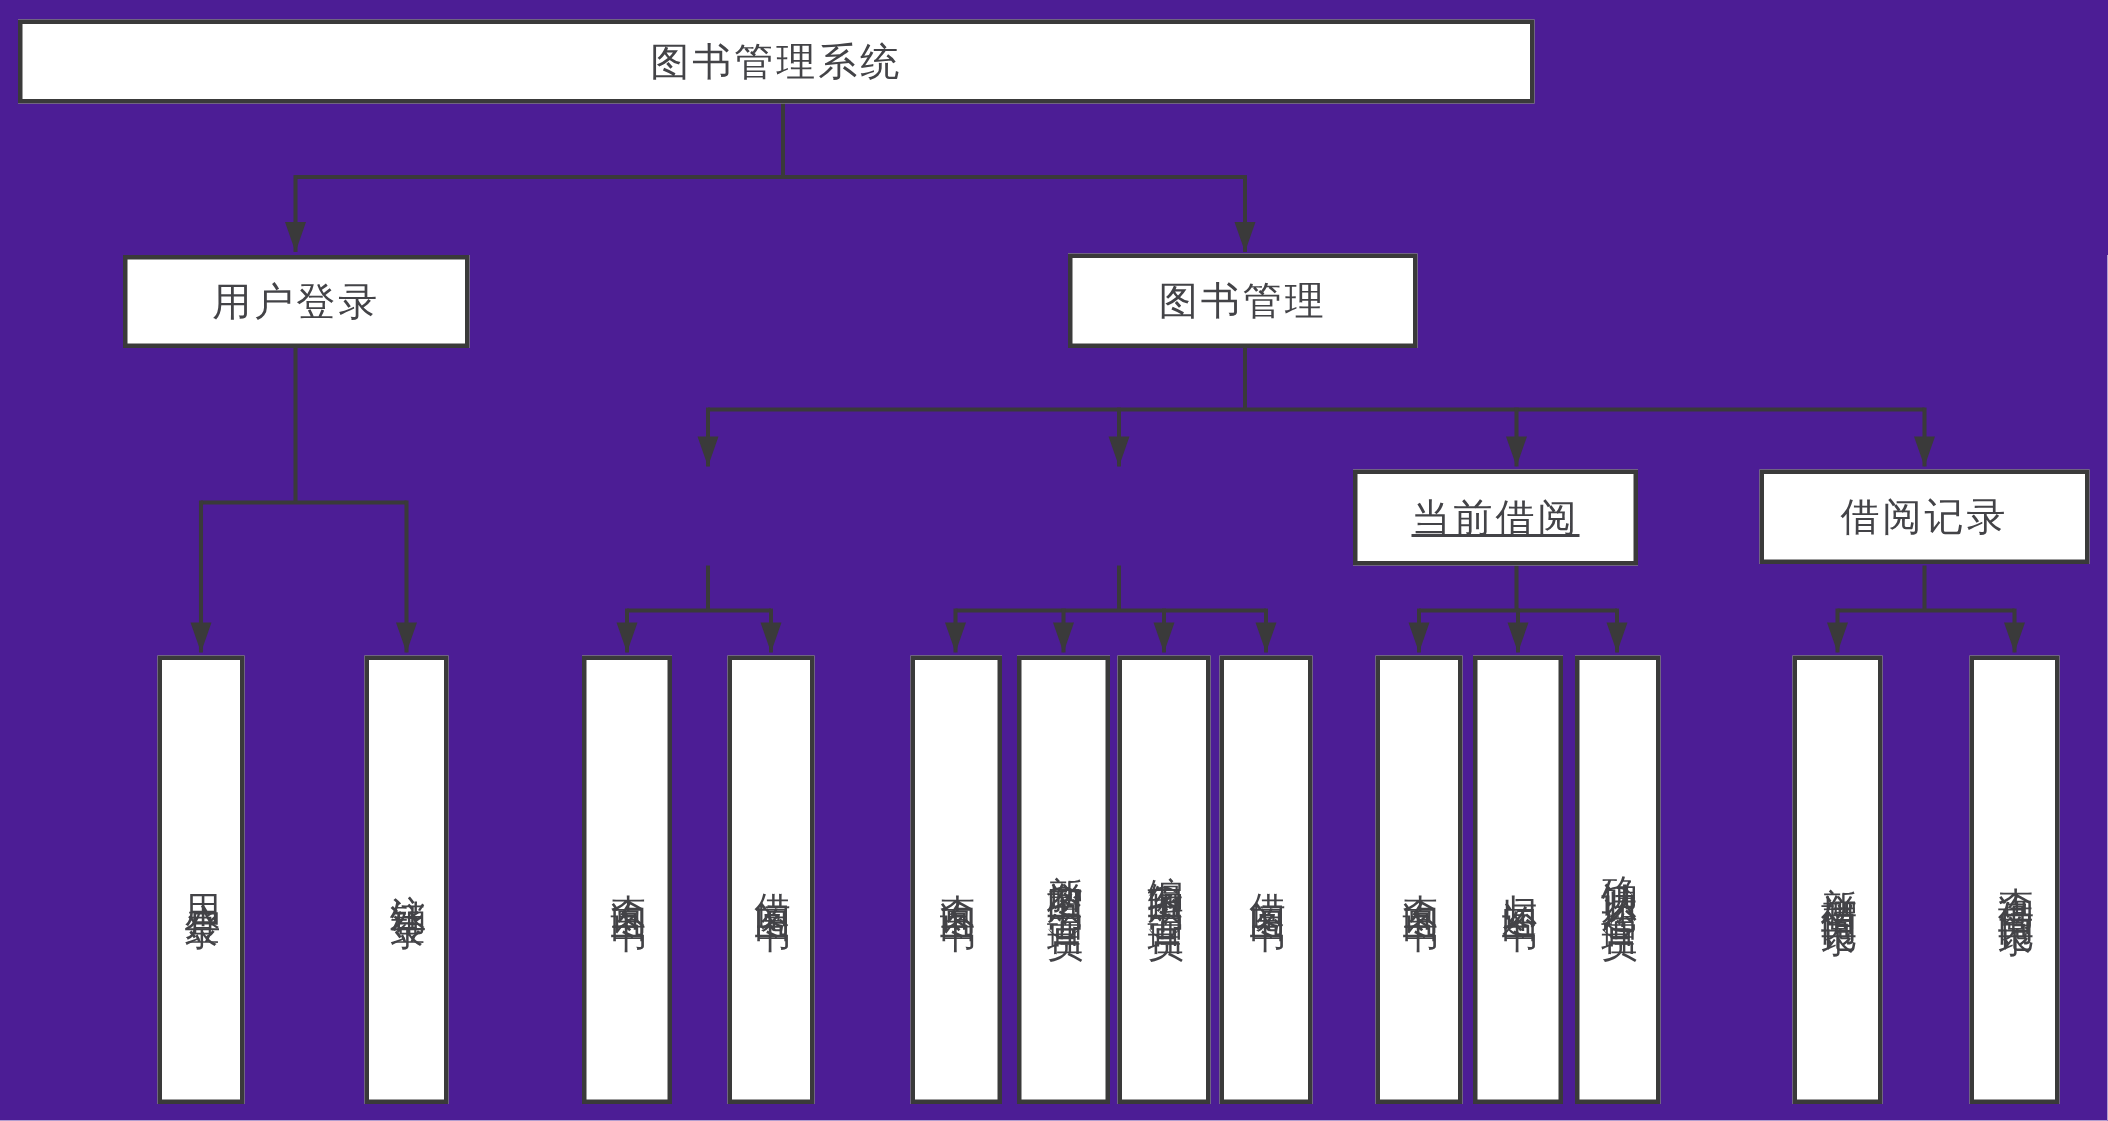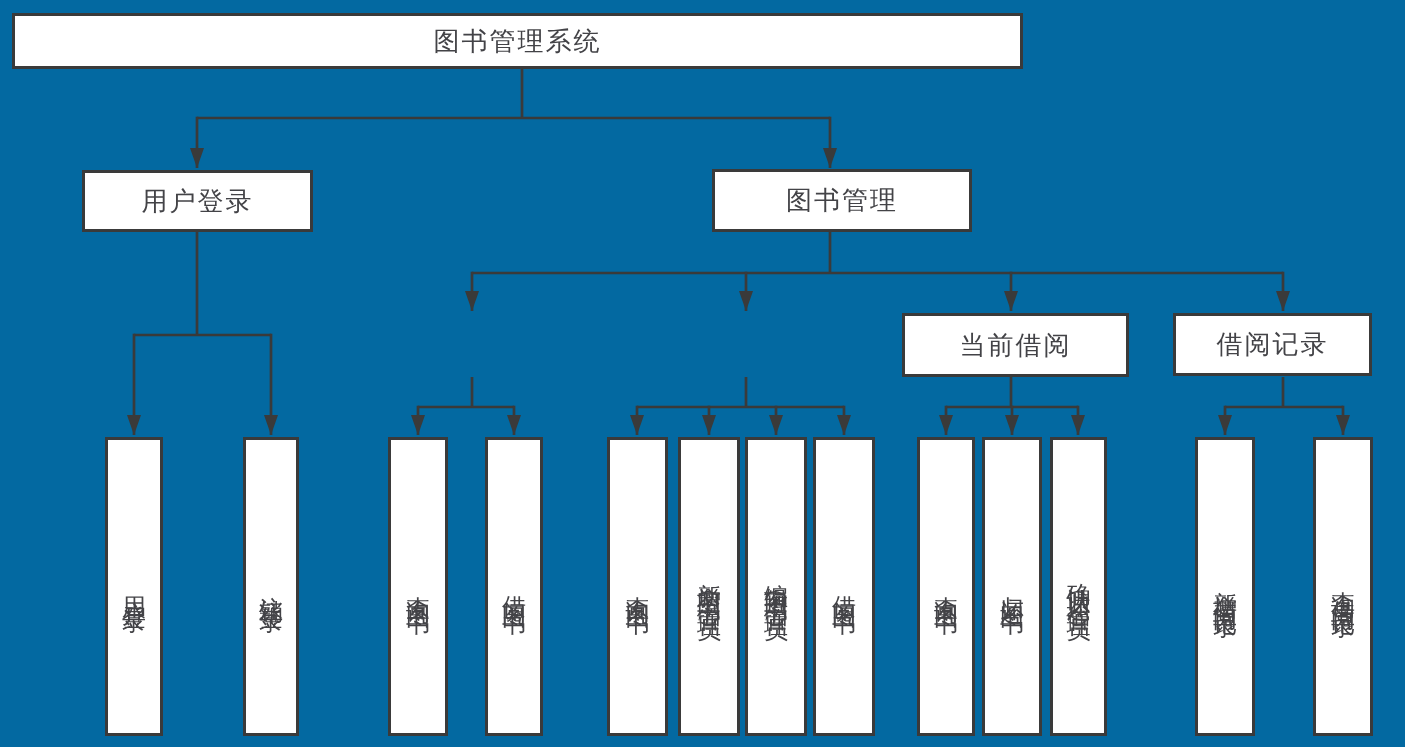--- a/index.html
+++ b/index.html
@@ -1,20 +1,20 @@
 <!DOCTYPE html>
 <html><head>
 <meta charset="utf-8">
 <style>
   html, body { margin: 0; padding: 0; background: #ffffff; }
   .stage {
     position: relative;
     width: 1405px;
     height: 747px;
-    background: #0369a1;
+    background: #4c1d95;
     font-family: "Liberation Sans", sans-serif;
     overflow: hidden;
   }
   .wires {
     position: absolute;
     left: 0; top: 0;
     pointer-events: none;
   }
   .box {
     position: absolute;
@@ -105,28 +105,28 @@
     </g>
   </svg>
 
   <div class="box" style="left:12px; top:13px; width:1011px; height:56px;">
     <span>图书管理系统</span>
   </div>
 
   <div class="box" style="left:82px; top:170px; width:231px; height:62px;">
     <span>用户登录</span>
   </div>
-  <div class="box" style="left:712px; top:169px; width:260px; height:63px;text-align:right;">
+  <div class="box" style="left:712px; top:169px; width:233px; height:63px;text-align:right;">
     <span>图书管理</span>
   </div>
 
-  <div class="box" style="left:902px; top:313px; width:227px; height:64px;">
+  <div class="box" style="left:902px; top:313px; width:190px; height:64px;text-decoration:underline;">
     <span>当前借阅</span>
   </div>
-  <div class="box" style="left:1173px; top:313px; width:199px; height:63px;">
+  <div class="box" style="left:1173px; top:313px; width:220px; height:63px;">
     <span>借阅记录</span>
   </div>
 
   <div class="box leaf" style="left:105px; top:437px; width:58px; height:299px;">
     <span class="vtext">用户登录</span>
   </div>
   <div class="box leaf" style="left:243px; top:437px; width:56px; height:299px;">
     <span class="vtext">注销登录</span>
   </div>
 

